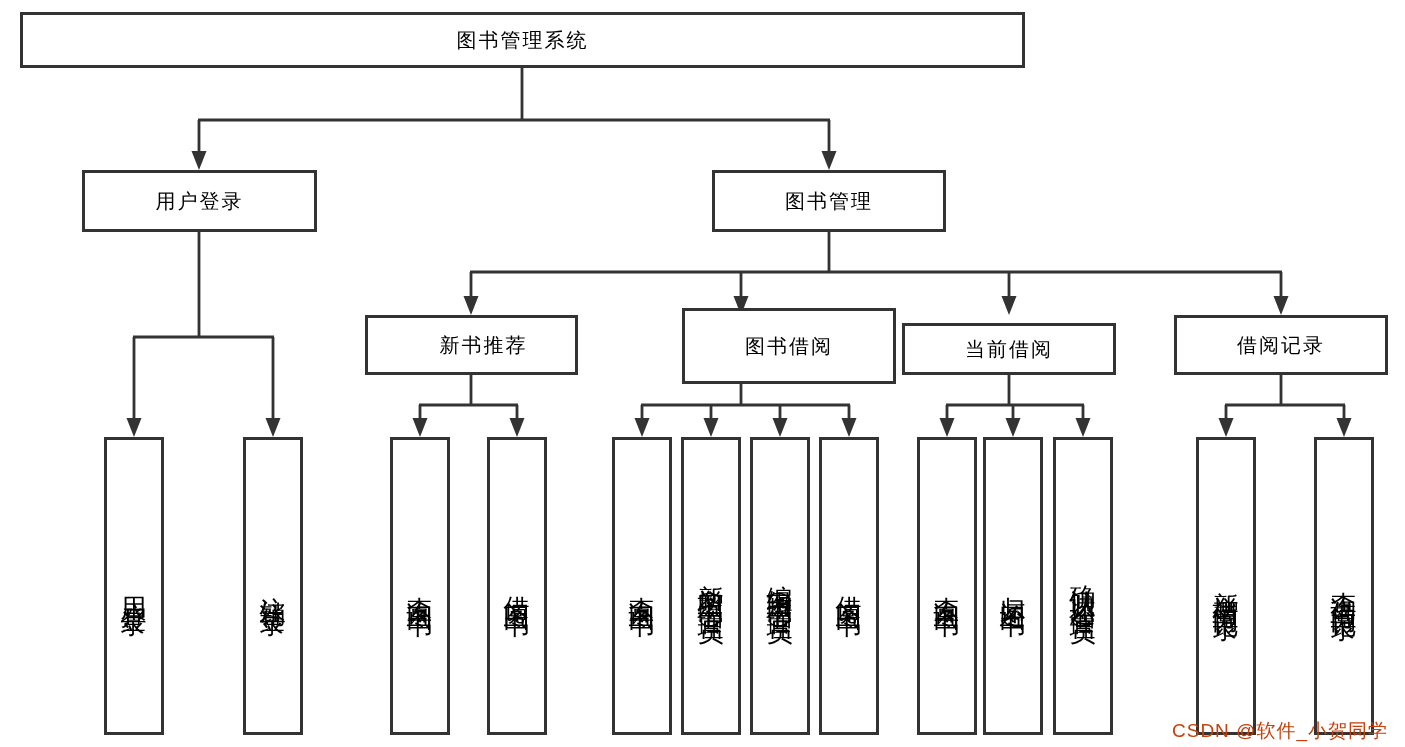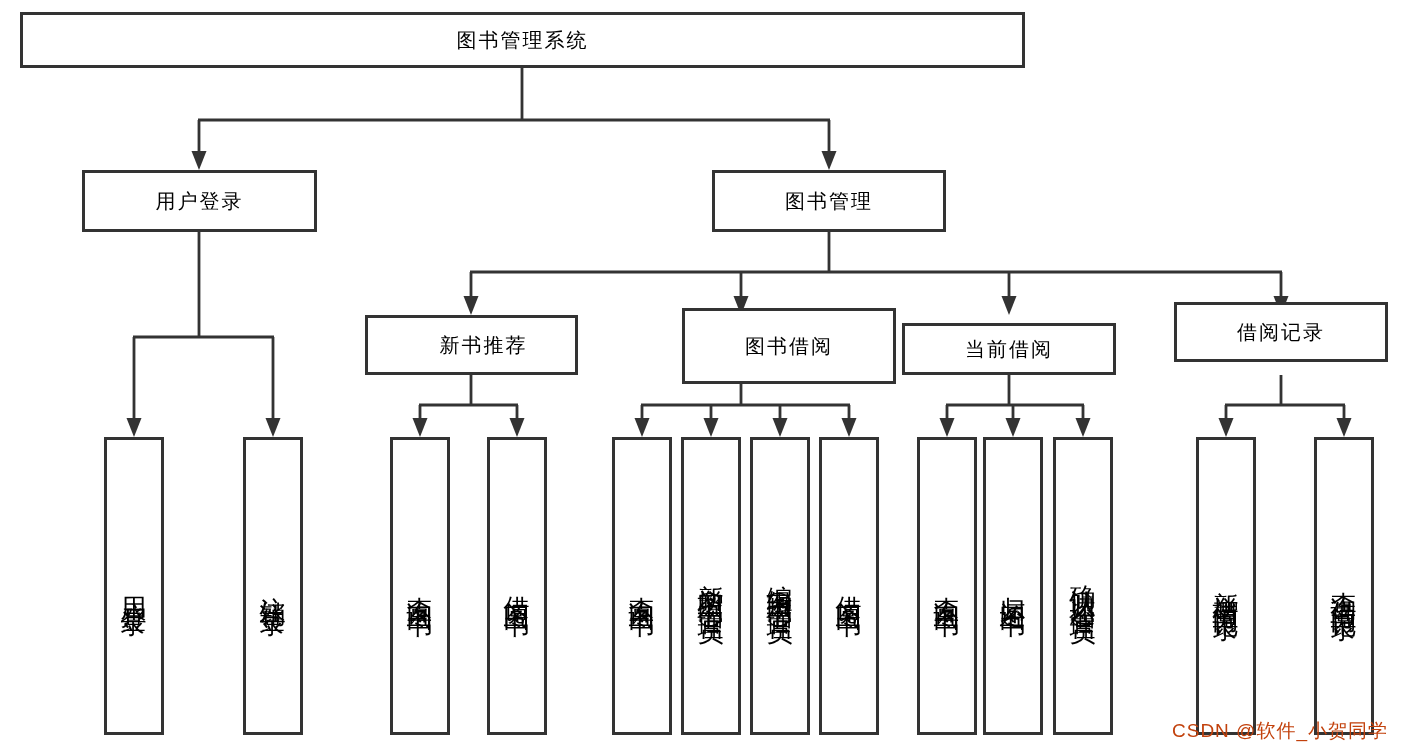--- a/index.html
+++ b/index.html
@@ -88,21 +88,21 @@
   </svg>
 
   <div class="box h" style="left:20px; top:12px; width:1005px; height:56px;">图书管理系统</div>
 
   <div class="box h" style="left:82px; top:170px; width:235px; height:62px;">用户登录</div>
   <div class="box h" style="left:712px; top:170px; width:234px; height:62px;">图书管理</div>
 
   <div class="box h" style="left:365px; top:315px; width:213px; height:60px;padding-left:24px;">新书推荐</div>
   <div class="box h" style="left:634px; top:308px; width:214px; height:76px;margin-left:48px;">图书借阅</div>
   <div class="box h" style="left:902px; top:323px; width:214px; height:52px;">当前借阅</div>
-  <div class="box h" style="left:1174px; top:302px; width:214px; height:60px;">借阅记录</div>
+  <div class="box h" style="left:1174px; top:315px; width:214px; height:60px;">借阅记录</div>
 
   <div class="box v" style="left:104px;">用户登录</div>
   <div class="box v" style="left:243px;">注销登录</div>
 
   <div class="box v" style="left:390px;">查询图书</div>
   <div class="box v" style="left:487px;">借阅图书</div>
 
   <div class="box v" style="left:612px;">查询图书</div>
   <div class="box v" style="left:681px;">新增图书（管理员）</div>
   <div class="box v" style="left:750px;">编辑图书（管理员）</div>

